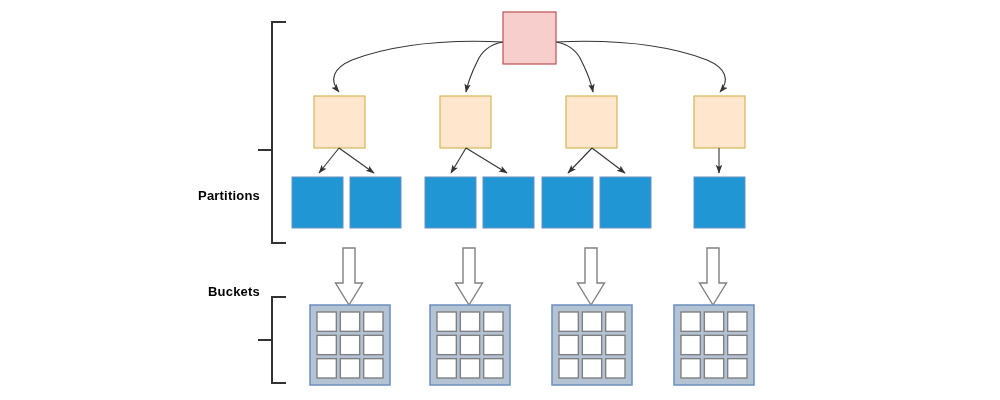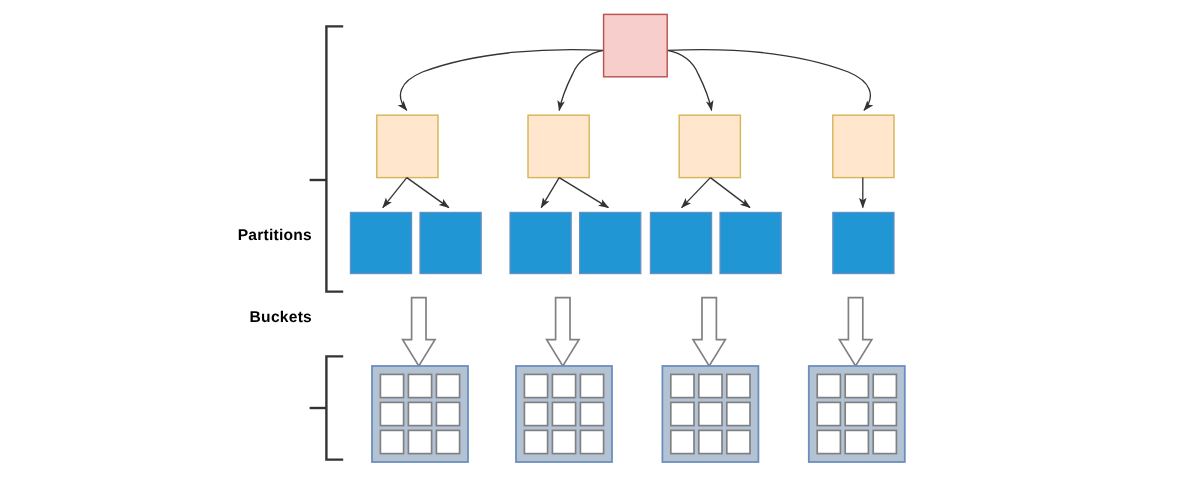--- a/index.html
+++ b/index.html
@@ -14,21 +14,21 @@
   .axis-label{
     position:absolute;
     font-weight:bold;
     font-size:13px;
     color:#000000;
     letter-spacing:.2px;
     white-space:nowrap;
     text-align:right;
   }
   #label-partitions{left:100px;top:156px;width:160px;margin-top:32px;}
-  #label-buckets{left:100px;top:256px;width:160px;text-align:right;}
+  #label-buckets{left:100px;top:284px;width:160px;text-align:right;}
 </style>
 </head>
 <body>
 
 <div id="diagram-root">
 
   <div class="axis-label" id="label-partitions">Partitions</div>
 
   <div class="axis-label" id="label-buckets">Buckets</div>
 

